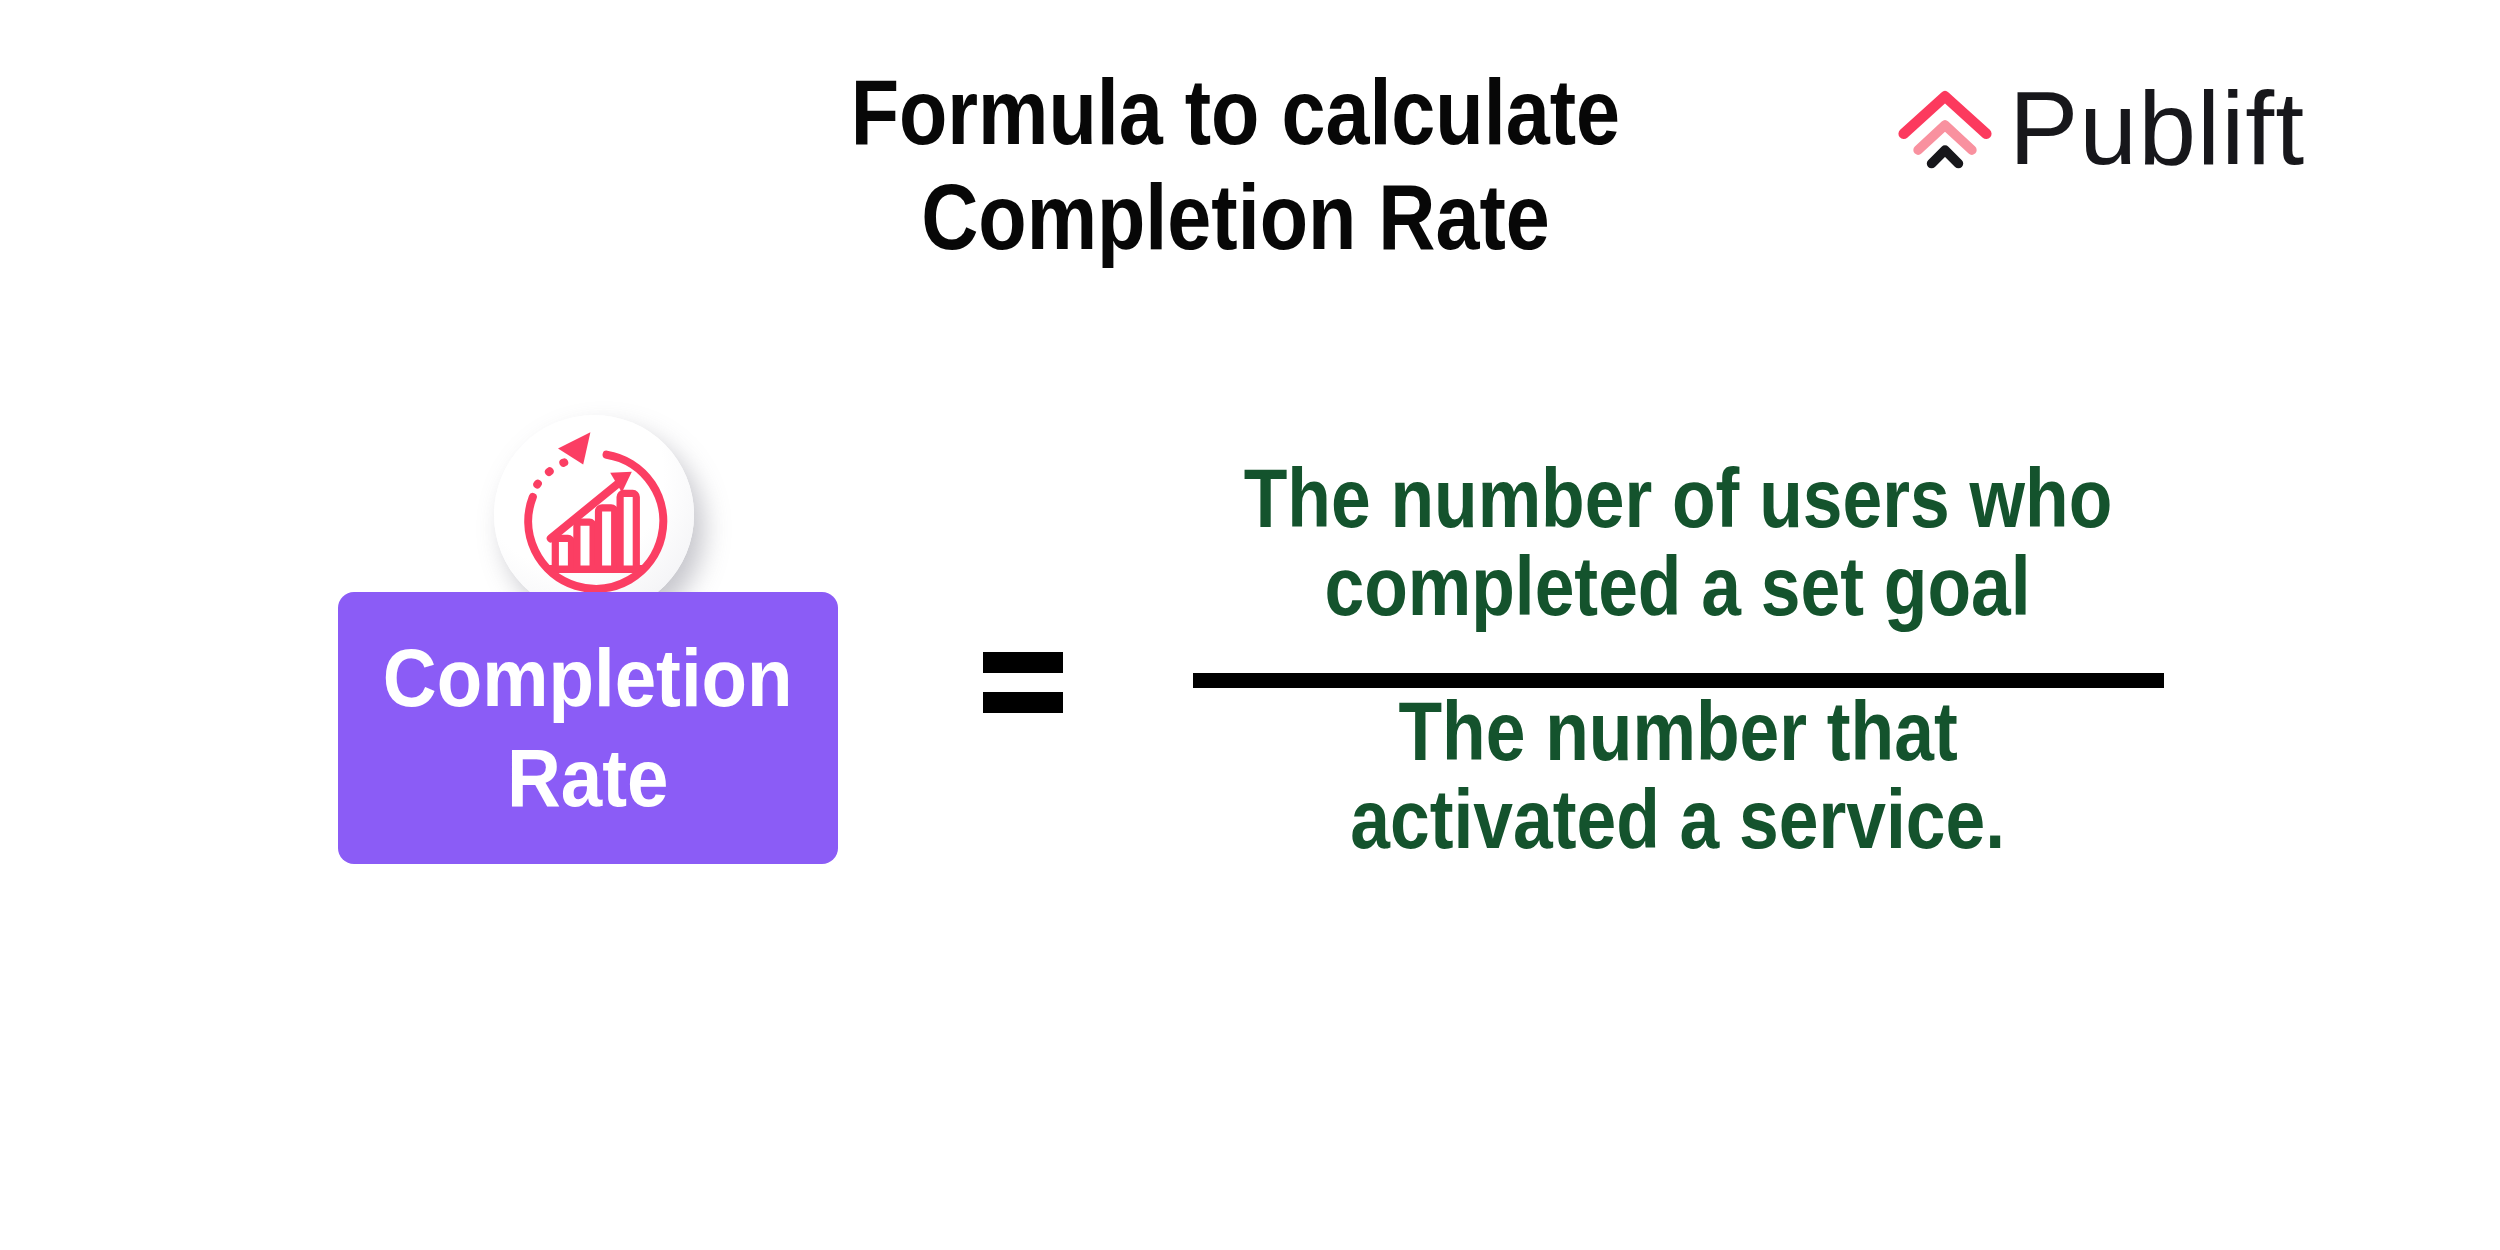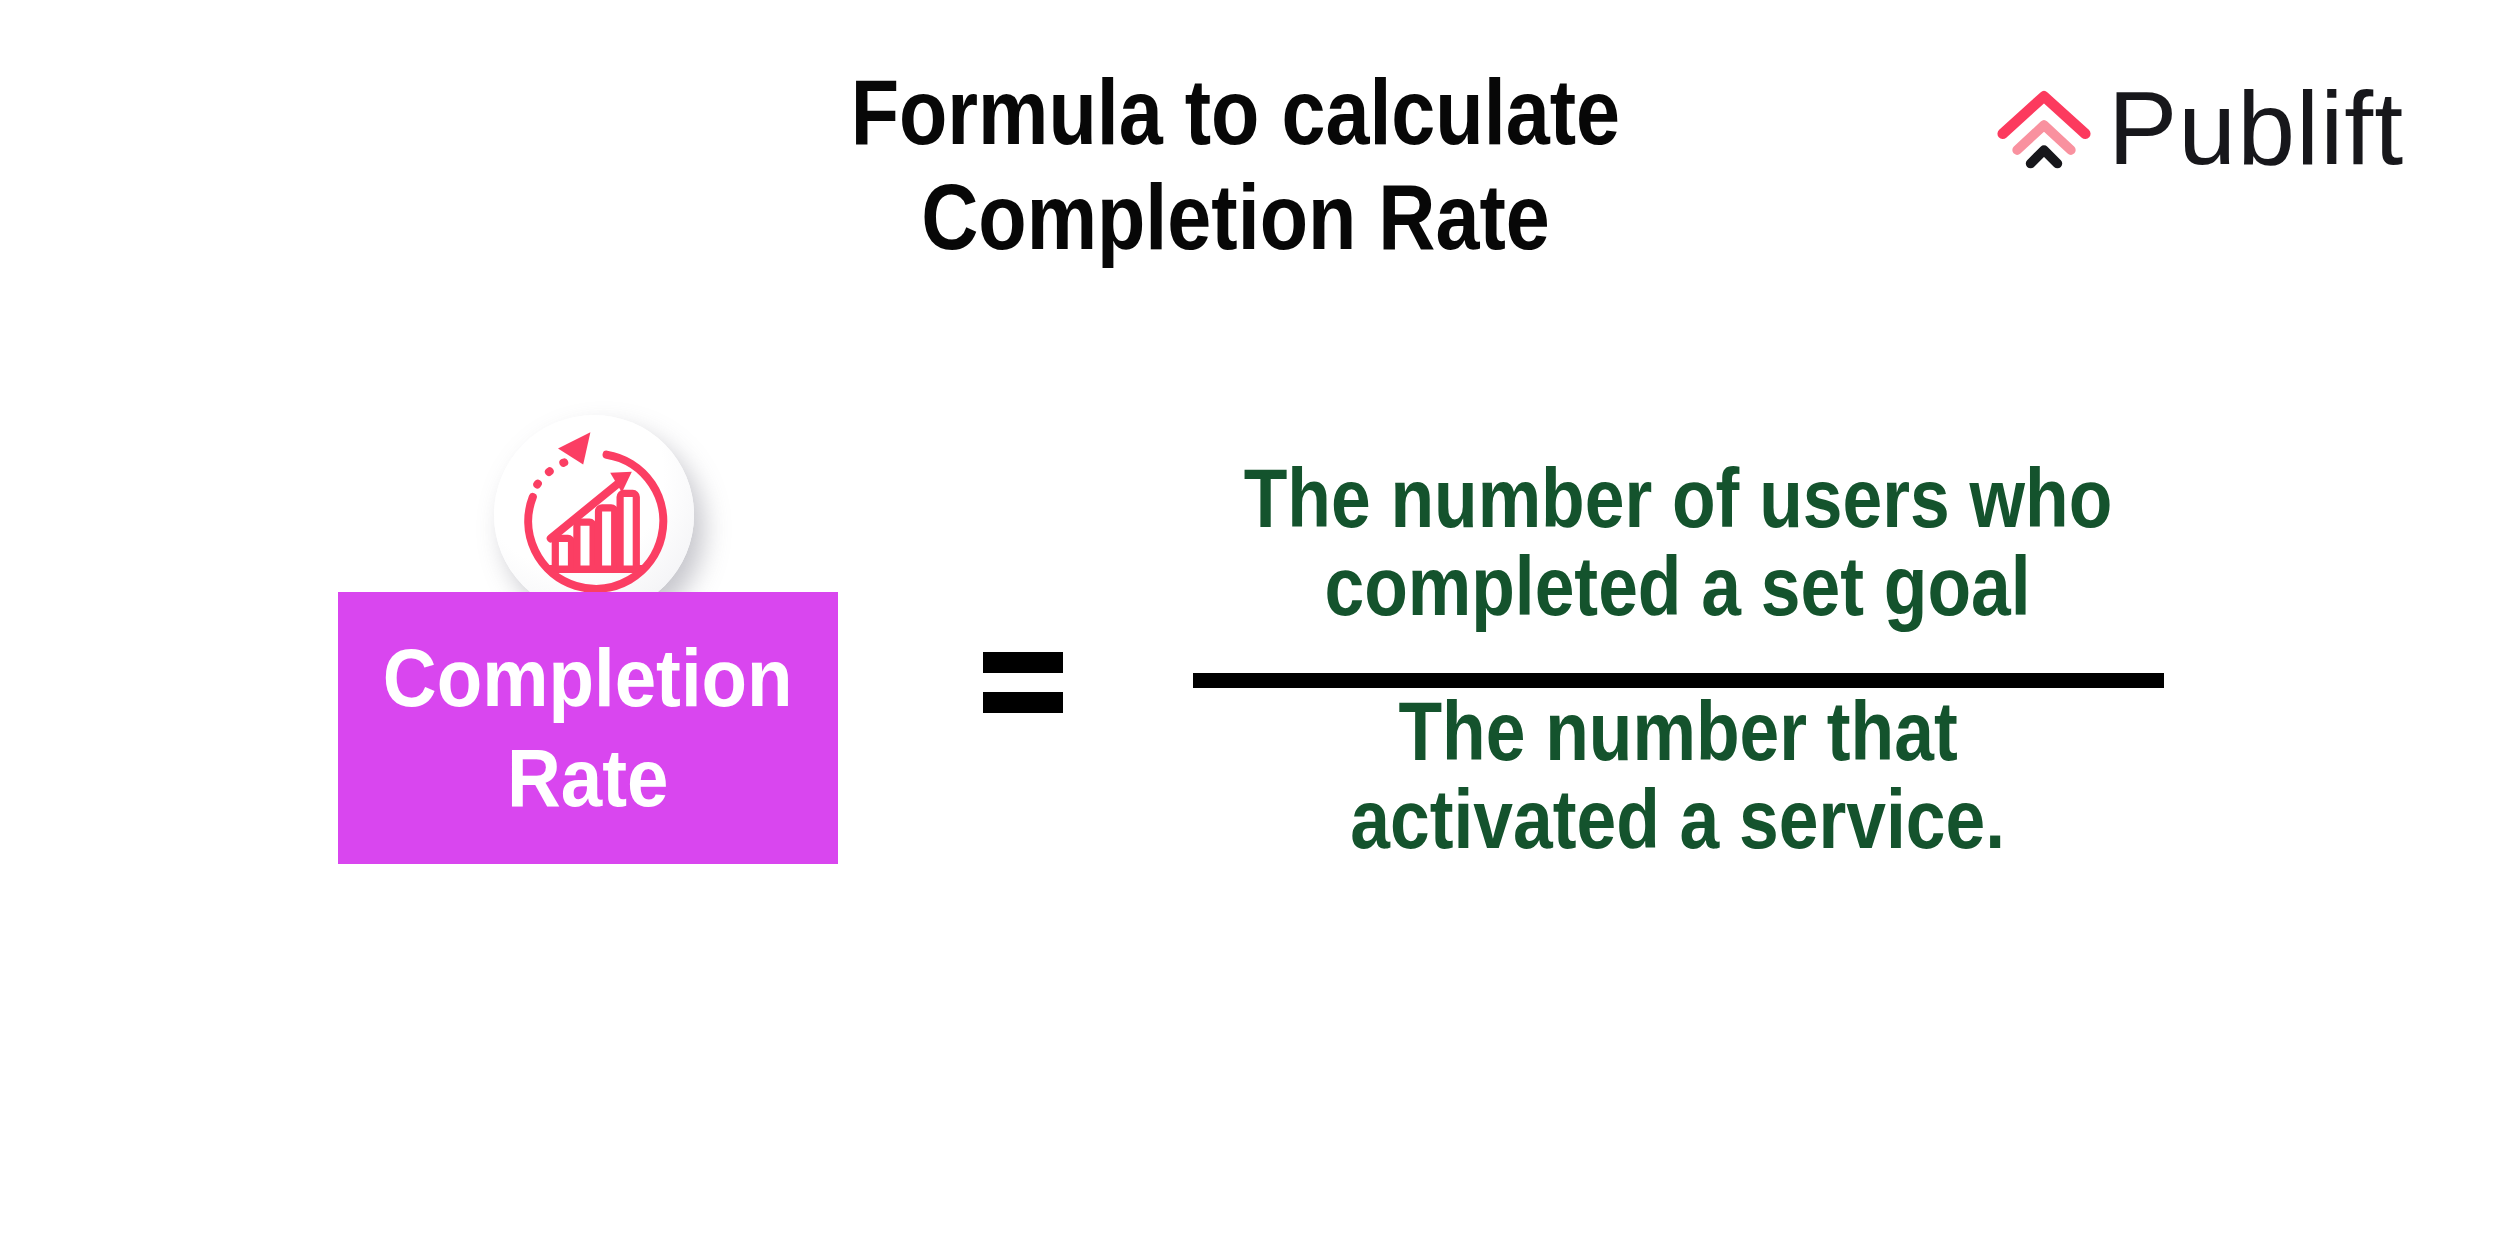--- a/index.html
+++ b/index.html
@@ -10,30 +10,30 @@
   .squeeze { display:inline-block; transform:scaleX(0.86); transform-origin:50% 50%; white-space:nowrap; }
   .squeeze95 { display:inline-block; transform:scaleX(0.92); transform-origin:50% 50%; white-space:nowrap; }
 
   
   .title {
     position:absolute; left:685px; top:60px; width:1100px; text-align:center;
     color:#070707; font-weight:bold; font-size:92px; line-height:105px;
   }
 
   
-  .logo { position:absolute; left:1996px; top:76px; display:flex; align-items:center; gap:16px; }
+  .logo { position:absolute; left:1897px; top:76px; display:flex; align-items:center; gap:16px; }
   .logo-mark { width:96px; height:82px; }
   .wordmark { font-size:104px; line-height:1; font-weight:400; color:#17171b; letter-spacing:1px; }
 
   
   .metric-box {
     position:absolute; left:338px; top:592px; width:500px; height:272px;
-    background:#d946ef; color:#ffffff; box-sizing:border-box;
+    background:#8b5cf6; color:#ffffff; box-sizing:border-box;
     display:flex; flex-direction:column; justify-content:center; align-items:center;
-    font-weight:bold; font-size:81px; line-height:100px; text-align:center;
+    font-weight:bold; font-size:81px; line-height:100px; text-align:center;border-radius:16px;
   }
   .metric-icon {
     position:absolute; left:494px; top:415px; width:200px; height:200px; border-radius:50%;
     background: radial-gradient(circle at 38% 30%, #ffffff 50%, #f6f6f8 75%, #e9e9ee 100%);
     box-shadow: 10px 14px 26px rgba(105,105,120,0.38);
   }
   .metric-icon svg { position:absolute; left:10px; top:10px; width:180px; height:180px; }
 
   
   .equals { position:absolute; left:983px; top:652px; width:80px; }

